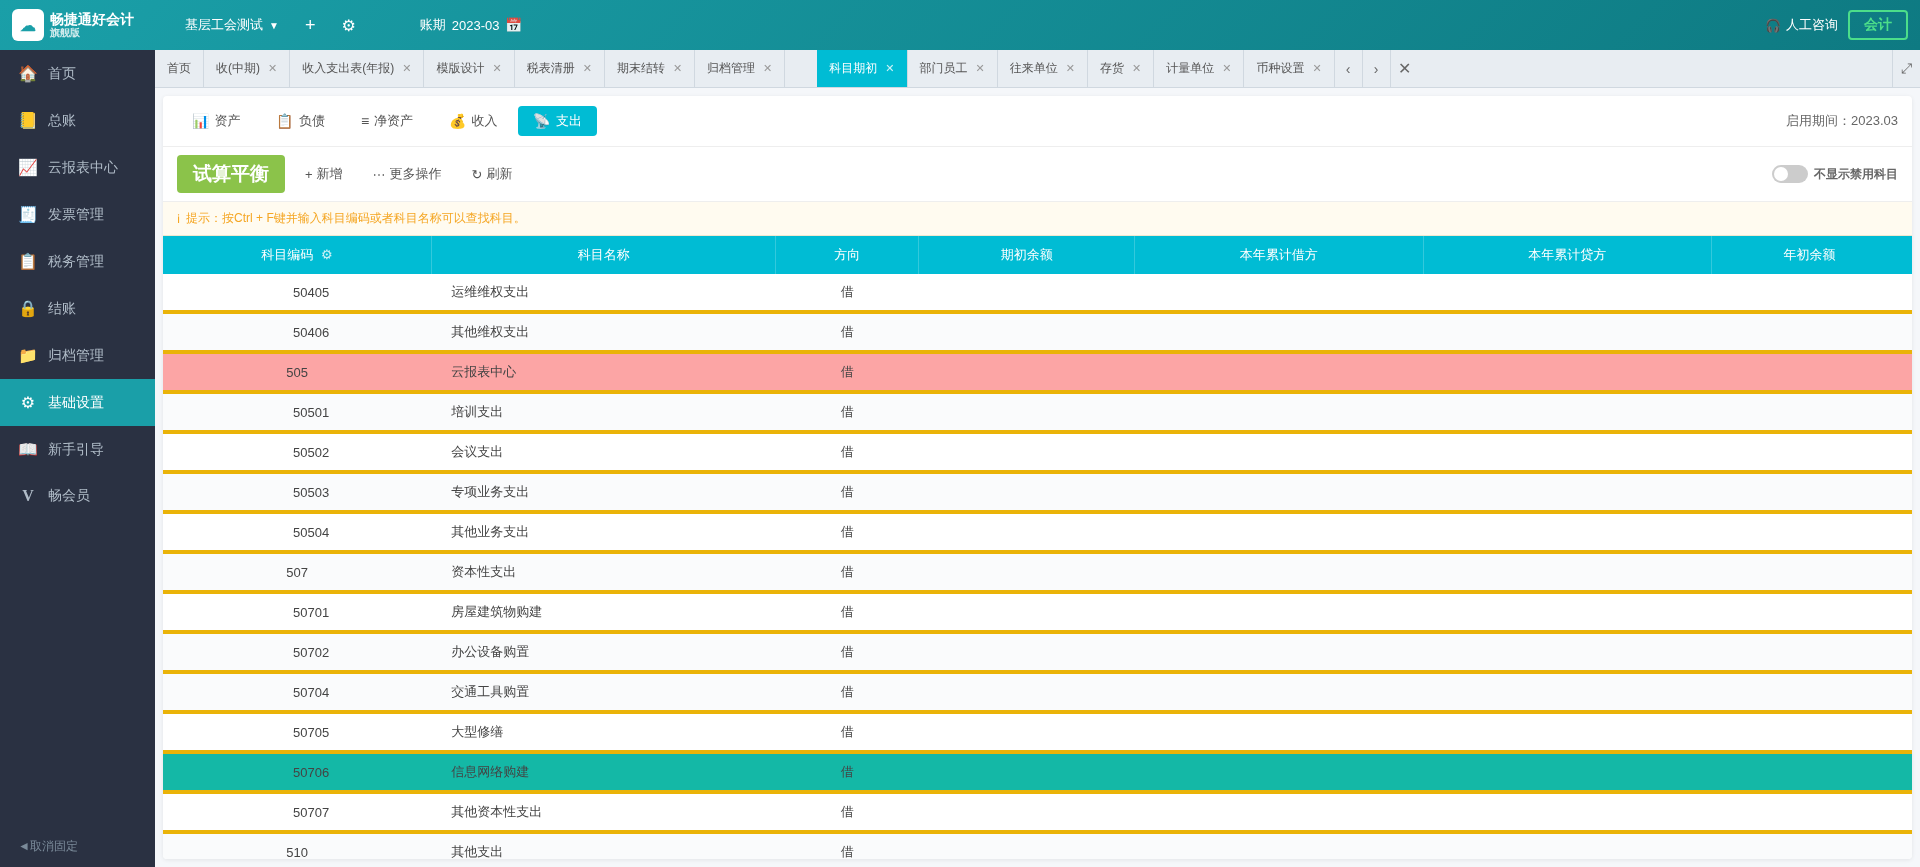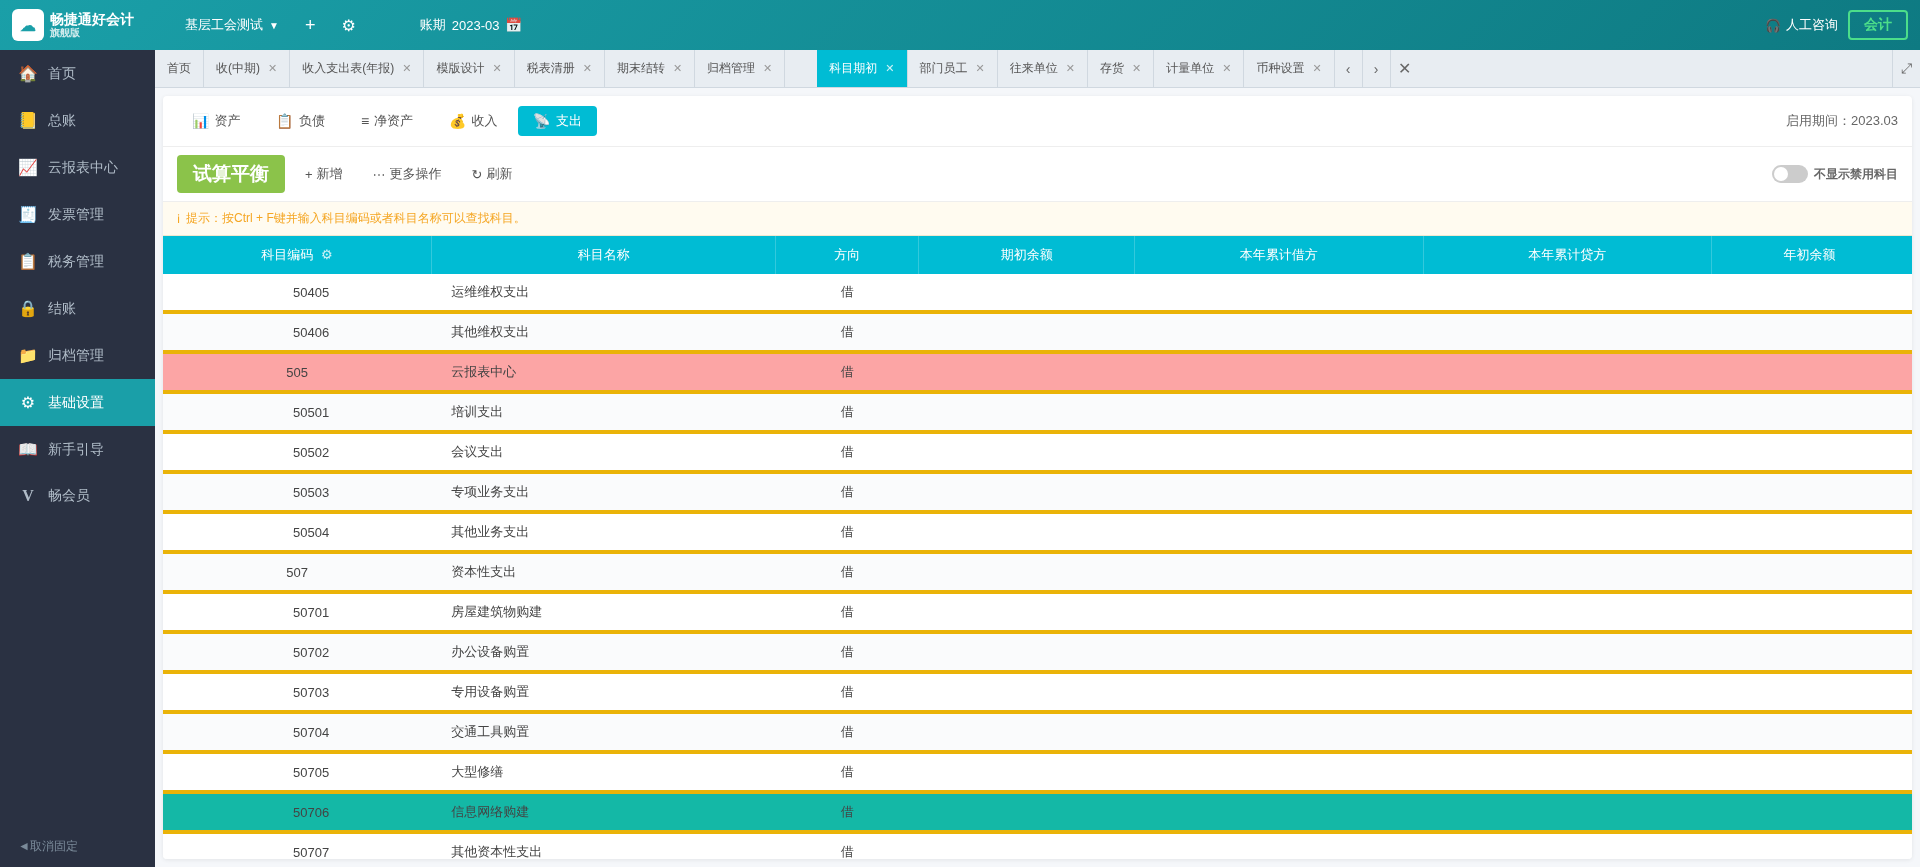--- a/index.html
+++ b/index.html
@@ -665,29 +665,20 @@
     </tr>
               <tr class="row-child" style="background: rgb(250, 251, 252);">
       <td>50702</td>
       <td>办公设备购置</td>
       <td>借</td>
       <td></td>
       <td></td>
       <td></td>
       <td></td>
     </tr>
-              <tr class="row-child" style="background: white;">
-      <td>50703</td>
-      <td>专用设备购置</td>
-      <td>借</td>
-      <td></td>
-      <td></td>
-      <td></td>
-      <td></td>
-    </tr>
               <tr class="row-child" style="background: rgb(250, 251, 252);">
       <td>50704</td>
       <td>交通工具购置</td>
       <td>借</td>
       <td></td>
       <td></td>
       <td></td>
       <td></td>
     </tr>
               <tr class="row-child" style="background: white;">

